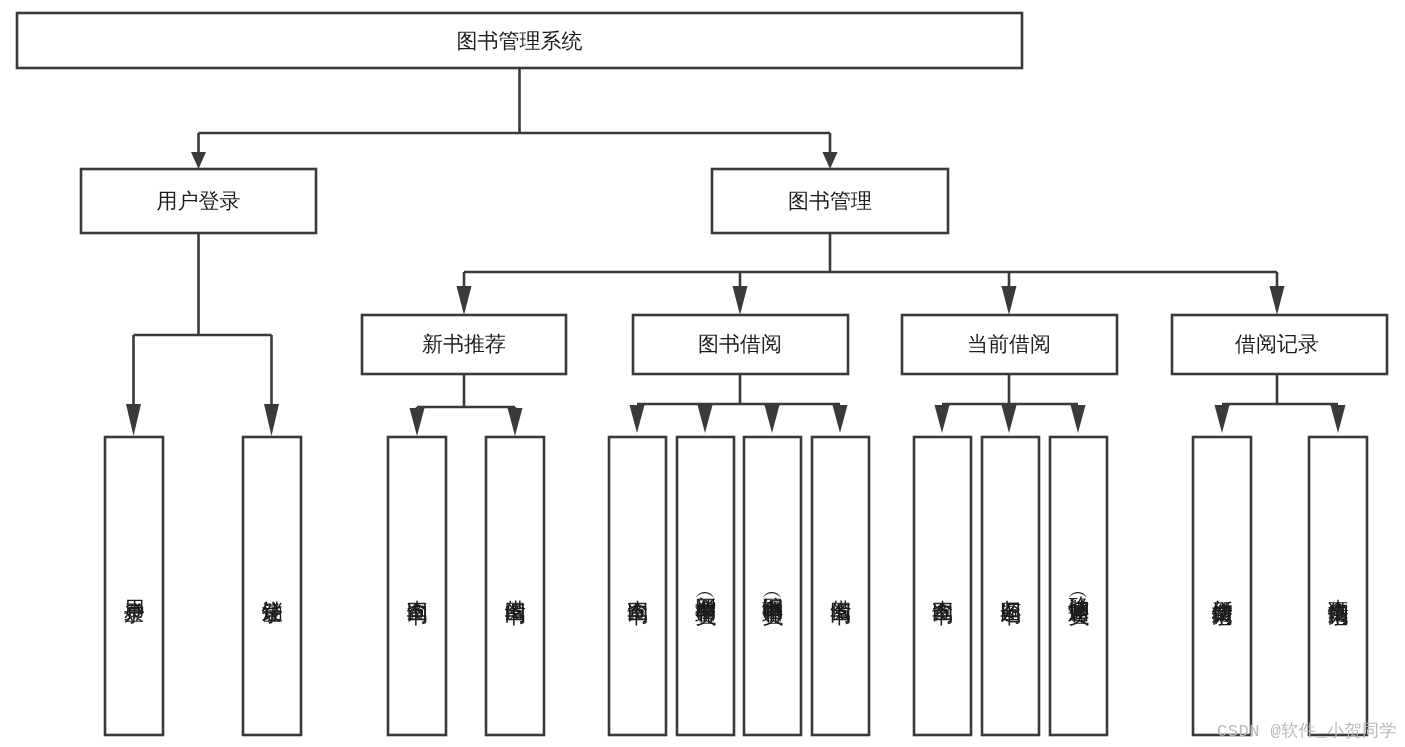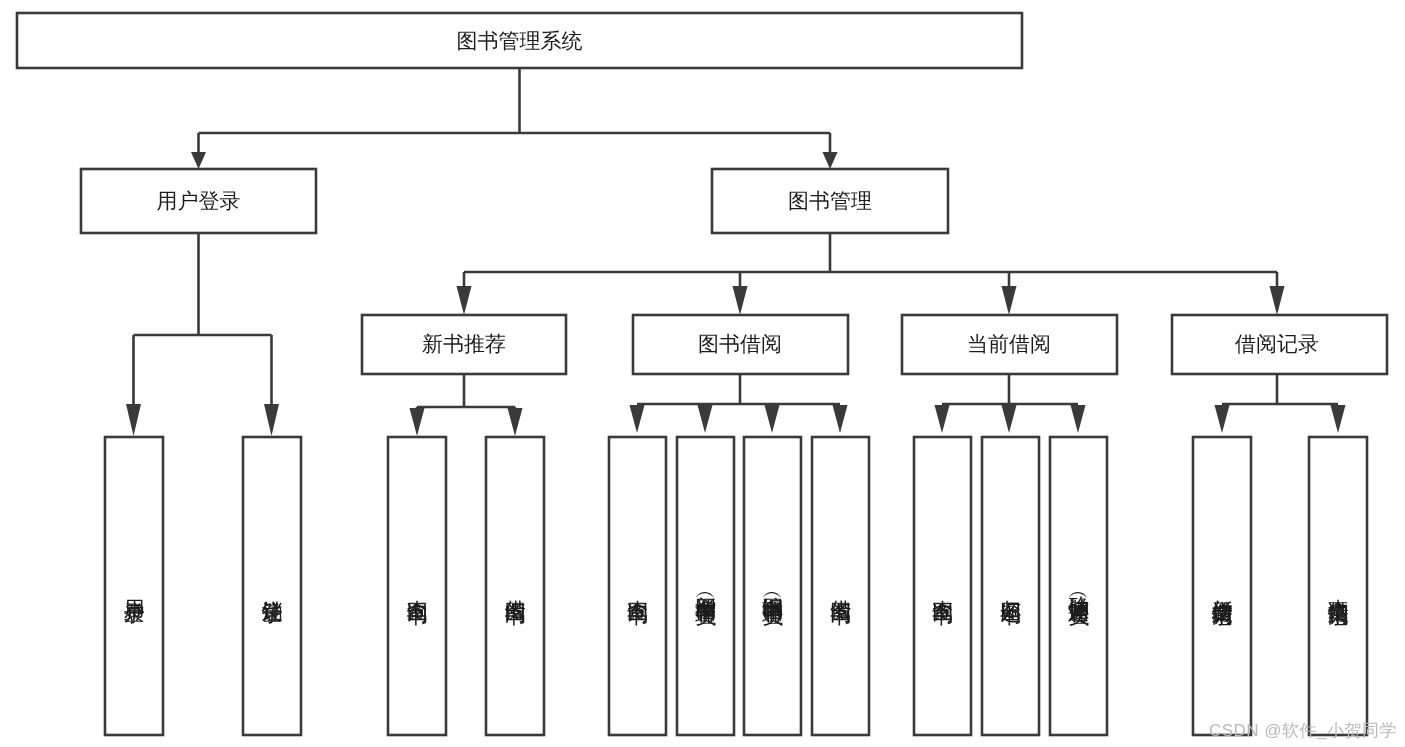--- a/index.html
+++ b/index.html
@@ -62,21 +62,21 @@
     line-height: 1.06;
     color: #1c1c1c;
     letter-spacing: 1.5px;
     white-space: nowrap;
     pointer-events: none;
   }
   #watermark {
     position: absolute;
     right: 8px;
     bottom: 5px;
-    font-family: Liberation Sans, sans-serif;
+    font-family: Liberation Mono, monospace;
     font-size: 17px;
     color: #b9b9b9;
     letter-spacing: 0.5px;
     user-select: none;
   }
 </style>
 </head>
 <body>
 
 <div id="diagram-root">

